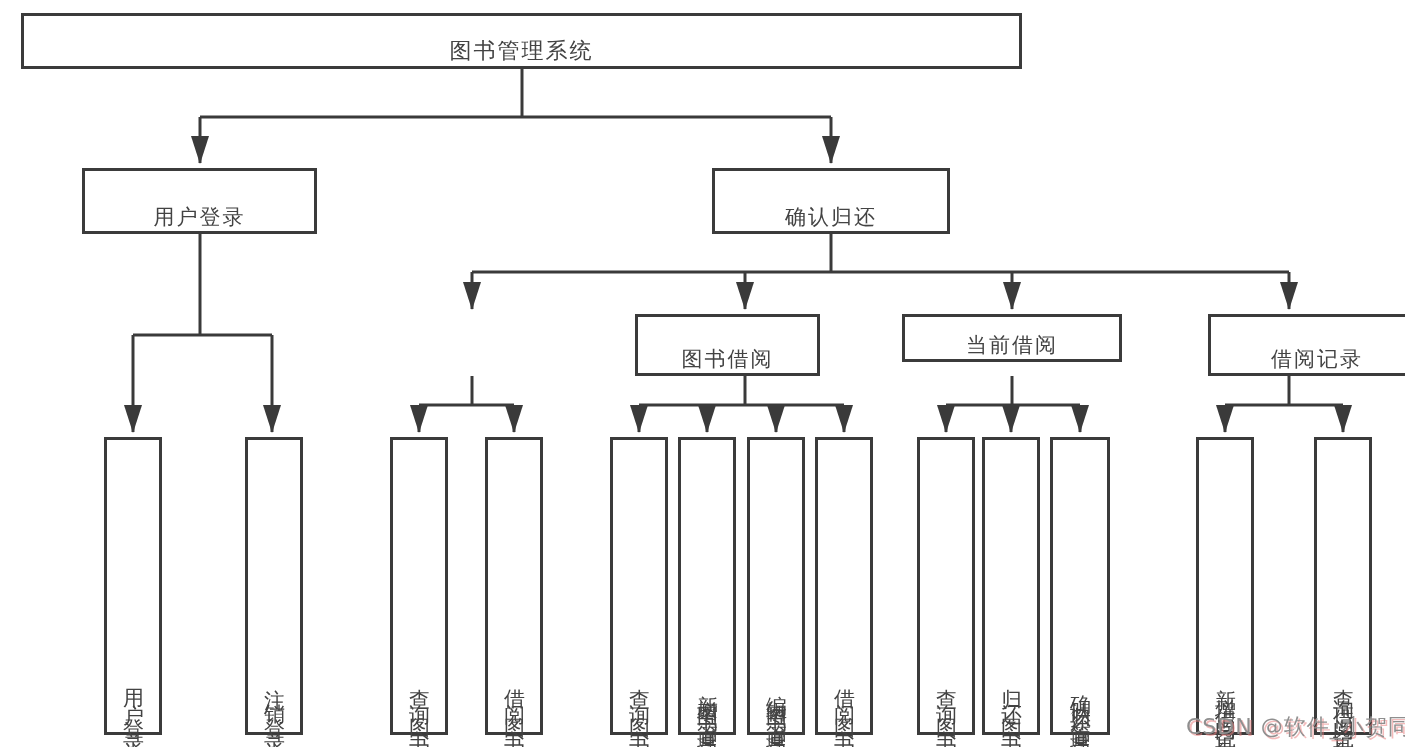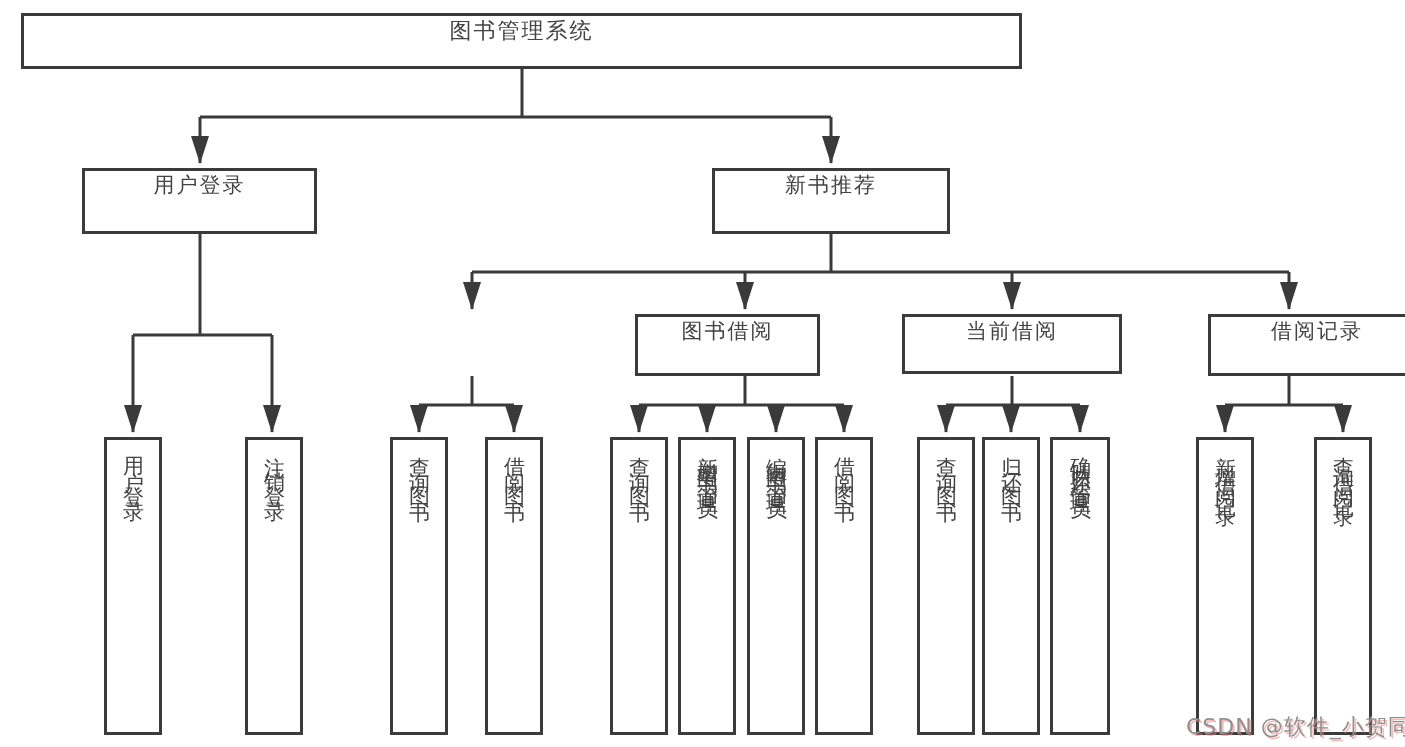--- a/index.html
+++ b/index.html
@@ -9,21 +9,21 @@
     font-family: "DejaVu Sans", "Liberation Sans", sans-serif;
     overflow: hidden;
   }
   .stage { position: relative; width: 1405px; height: 747px; background: #ffffff; }
   .connectors { position: absolute; left: 0; top: 0; width: 1405px; height: 747px; pointer-events: none; }
   .node {
     position: absolute;
     background: #ffffff;
     border: 3px solid #3b3b3b;
     display: flex;
-    align-items: flex-start;
+    align-items: flex-end;
     justify-content: center;
     color: #434343;
     z-index: 2;
   }
   .node .lbl { white-space: nowrap; }
   .hnode .lbl { font-size: 21px; letter-spacing: 2px; }
   .root-node .lbl { font-size: 22px; letter-spacing: 2px; }
   .vnode .lbl {
     writing-mode: vertical-rl;
     text-orientation: mixed;
@@ -35,21 +35,21 @@
   .ls-mid  .lbl { letter-spacing: 10px; }
   .ls-tight .lbl { letter-spacing: 6px; }
 
   
   #n-root   { left: 21px;  top: 13px;  width: 1001px; height: 56px; }
   #n-login  { left: 82px;  top: 168px; width: 235px;  height: 66px; }
   #n-mgmt   { left: 712px; top: 168px; width: 238px;  height: 66px; }
 
   #n-rec    { left: 362px;  top: 314px; width: 220px; height: 62px; }
   #n-bor    { left: 635px;  top: 314px; width: 185px; height: 62px; }
-  #n-cur    { left: 902px;  top: 314px; width: 220px; height: 60px; }
+  #n-cur    { left: 902px;  top: 314px; width: 220px; height: 48px; }
   #n-log    { left: 1180px; top: 314px; width: 218px; height: 62px; margin-left: 28px; }
 
   .vnode { top: 437px; width: 58px; height: 298px; }
   #l-user0 { left: 104px; }
   #l-user1 { left: 245px; }
   #l-rec0  { left: 390px; }
   #l-rec1  { left: 485px; }
   #l-bor0  { left: 610px; }
   #l-bor1  { left: 678px; }
   #l-bor2  { left: 747px; }
@@ -127,21 +127,21 @@
   </svg>
 
   <div class="node root-node" id="n-root">
     <span class="lbl">图书管理系统</span>
   </div>
 
   <div class="node hnode" id="n-login">
     <span class="lbl">用户登录</span>
   </div>
   <div class="node hnode" id="n-mgmt">
-    <span class="lbl">新书推荐</span>
+    <span class="lbl">确认归还</span>
   </div>
 
   <div class="node hnode" id="n-bor">
     <span class="lbl">图书借阅</span>
   </div>
   <div class="node hnode" id="n-cur">
     <span class="lbl">当前借阅</span>
   </div>
   <div class="node hnode" id="n-log">
     <span class="lbl">借阅记录</span>

